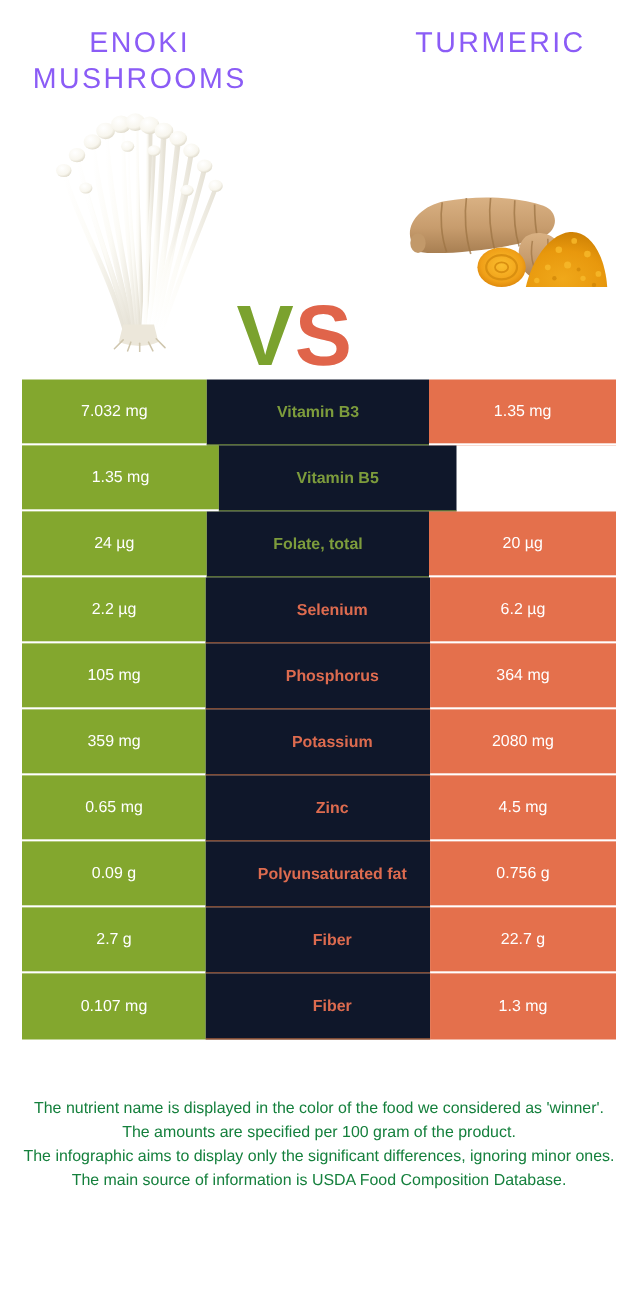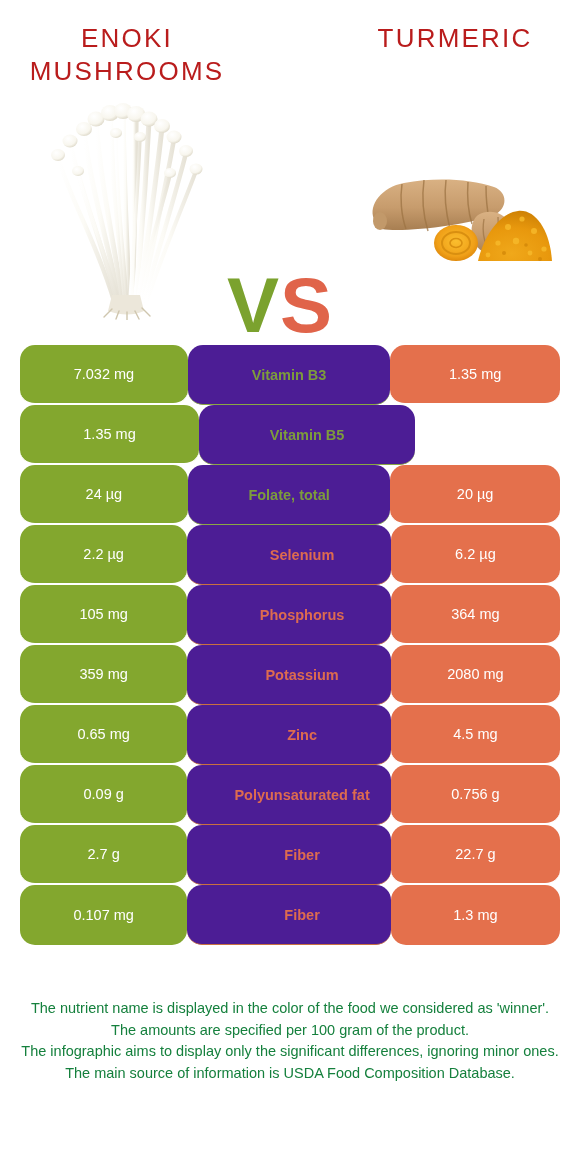--- a/index.html
+++ b/index.html
@@ -22,21 +22,21 @@
     left: 0;
     width: 580px;
     height: 70px;
   }
   .title {
     position: absolute;
     top: 0;
     font-size: 26px;
     font-weight: 300;
     letter-spacing: 2.2px;
-    color: #b91c1c;
+    color: #8b5cf6;
     text-transform: uppercase;
     line-height: 33px;
     text-align: center;
   }
   .title-left {
     left: 12px;
     width: 230px;
   }
   .title-right {
     left: 340px;
@@ -60,29 +60,28 @@
   }
   .prod-right {
     position: absolute;
     left: 358px;
     top: 62px;
     width: 196px;
     height: 112px;
   }
   .vs {
     position: absolute;
-    left: 205px;
+    left: 215px;
     top: 160px;
     width: 150px;
     height: 100px;
     font-size: 78px;
     font-weight: bold;
     letter-spacing: 1px;
     line-height: 100px;
-    text-align: center;
   }
   .vs .v { color: #7ba22e; }
   .vs .s { color: #e0644a; }
 
   
   .table {
     position: absolute;
     top: 345px;
     left: 20px;
     width: 540px;
@@ -92,31 +91,30 @@
     height: 60px;
     display: flex;
     align-items: stretch;
   }
   .cell {
     display: flex;
     align-items: center;
     justify-content: center;
     font-size: 14.5px;
     box-sizing: border-box;
-    border-radius: 15px;
   }
   .cell-left {
     width: 179px;
     background: #83a72e;
     color: #ffffff;
     border-bottom: 2px solid #ffffff;
   }
   .cell-mid {
     width: 216px;
-    background: #4c1d95;
+    background: #0f172a;
     font-weight: bold;
     font-size: 14.5px;
   }
   .cell-right {
     width: 181px;
     background: #e4704c;
     color: #ffffff;
     border-bottom: 2px solid #ffffff;
   }
   .row:last-child .cell-left,

